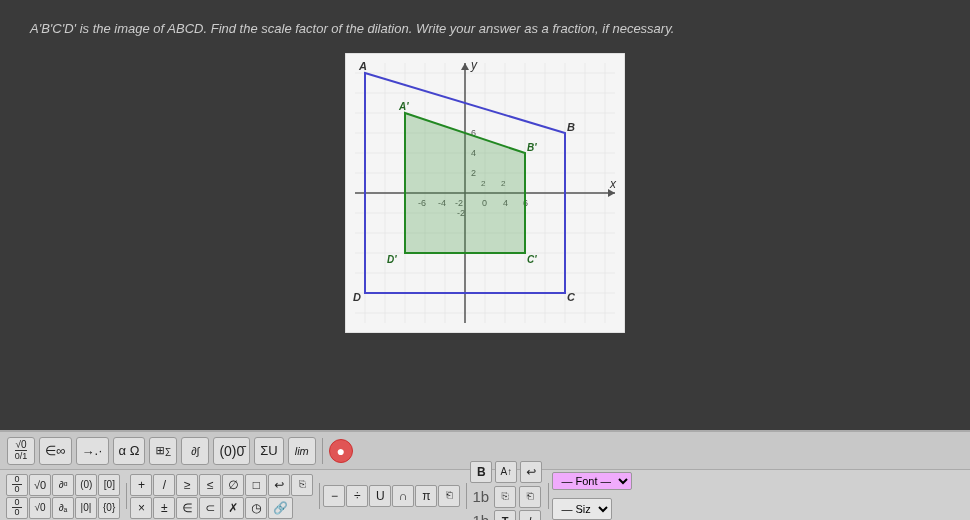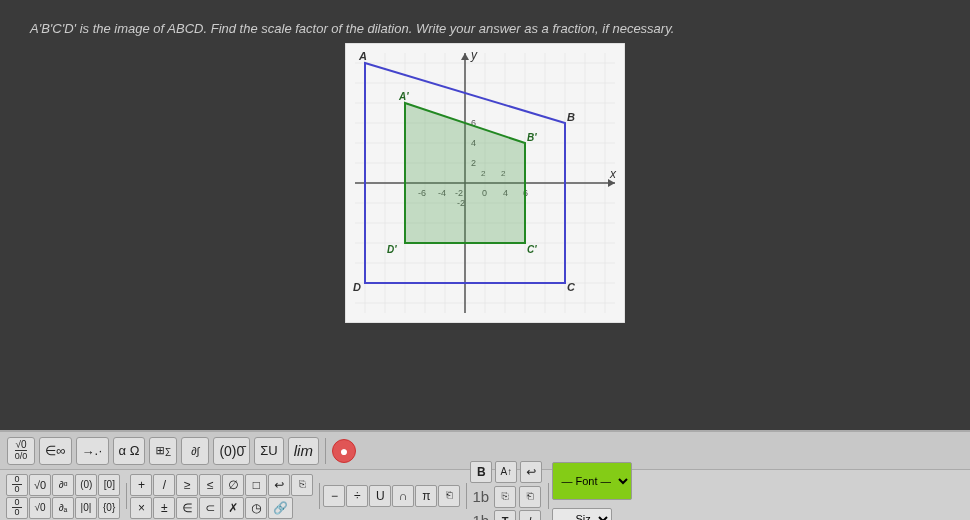--- a/index.html
+++ b/index.html
@@ -17,21 +17,21 @@
       height: 430px;
       background: #3a3a3a;
       padding: 20px 30px 10px 30px;
       position: relative;
     }
 
     .problem-text {
       color: #cccccc;
       font-size: 13px;
       font-style: italic;
-      margin-bottom: 5px;
+      margin-bottom: 15px;
       line-height: 1.4;
     }
 
     .graph-container {
       display: flex;
       justify-content: center;
       align-items: flex-start;
       margin-top: 5px;
     }
 
@@ -129,24 +129,24 @@
       border-radius: 2px;
       cursor: pointer;
       font-size: 12px;
       color: #222;
       padding: 1px 4px;
       height: 22px;
       min-width: 22px;
     }
 
     .font-dropdown {
-      height: 38px;
+      height: 18px;
       padding: 1px 4px;
       font-size: 11px;
-      background: #84cc16;
+      background: #f0abfc;
       border: 1px solid #999;
       border-radius: 2px;
       width: 80px;
       cursor: pointer;
     }
 
     .size-dropdown {
       height: 22px;
       padding: 1px 4px;
       font-size: 11px;
@@ -251,35 +251,35 @@
   </div>
 </div>
 
 <div class="toolbar">
 
   <div class="toolbar-row1">
 
     <button class="tb-btn" title="Square root / Fraction">
       <span style="display:flex;flex-direction:column;align-items:center;font-size:10px;line-height:1.1">
         <span>√0</span>
-        <span style="border-top:1px solid #333;font-size:9px;padding-top:1px">0/0</span>
+        <span style="border-top:1px solid #333;font-size:9px;padding-top:1px">0/1</span>
       </span>
     </button>
 
     <button class="tb-btn">∈∞</button>
     <button class="tb-btn">→.·</button>
     <button class="tb-btn">α Ω</button>
     <button class="tb-btn" style="font-size:11px">
       <span>⊞</span>
         <span style="font-size:9px">∑</span>
     </button>
     <button class="tb-btn" style="font-size:11px">∂∫</button>
     <button class="tb-btn" style="font-size:14px">(0)0̄</button>
     <button class="tb-btn">ΣU</button>
-    <button class="tb-btn" style="font-size:15px; font-style:italic">lim</button>
+    <button class="tb-btn" style="font-size:11px; font-style:italic">lim</button>
     <div class="tb-separator"></div>
     <button class="tb-btn emoji-btn" style="font-size:14px; background:#e05555; border-color:#cc3333; color:white; border-radius:50%; width:24px; height:24px; min-width:24px; padding:0">●</button>
   </div>
 
   <div class="toolbar-row2">
 
     <div class="row2-section">
       <div class="r2-row">
         <button class="tb-btn-sm" style="font-size:9px">
           <span style="display:flex;flex-direction:column;align-items:center;line-height:1">

